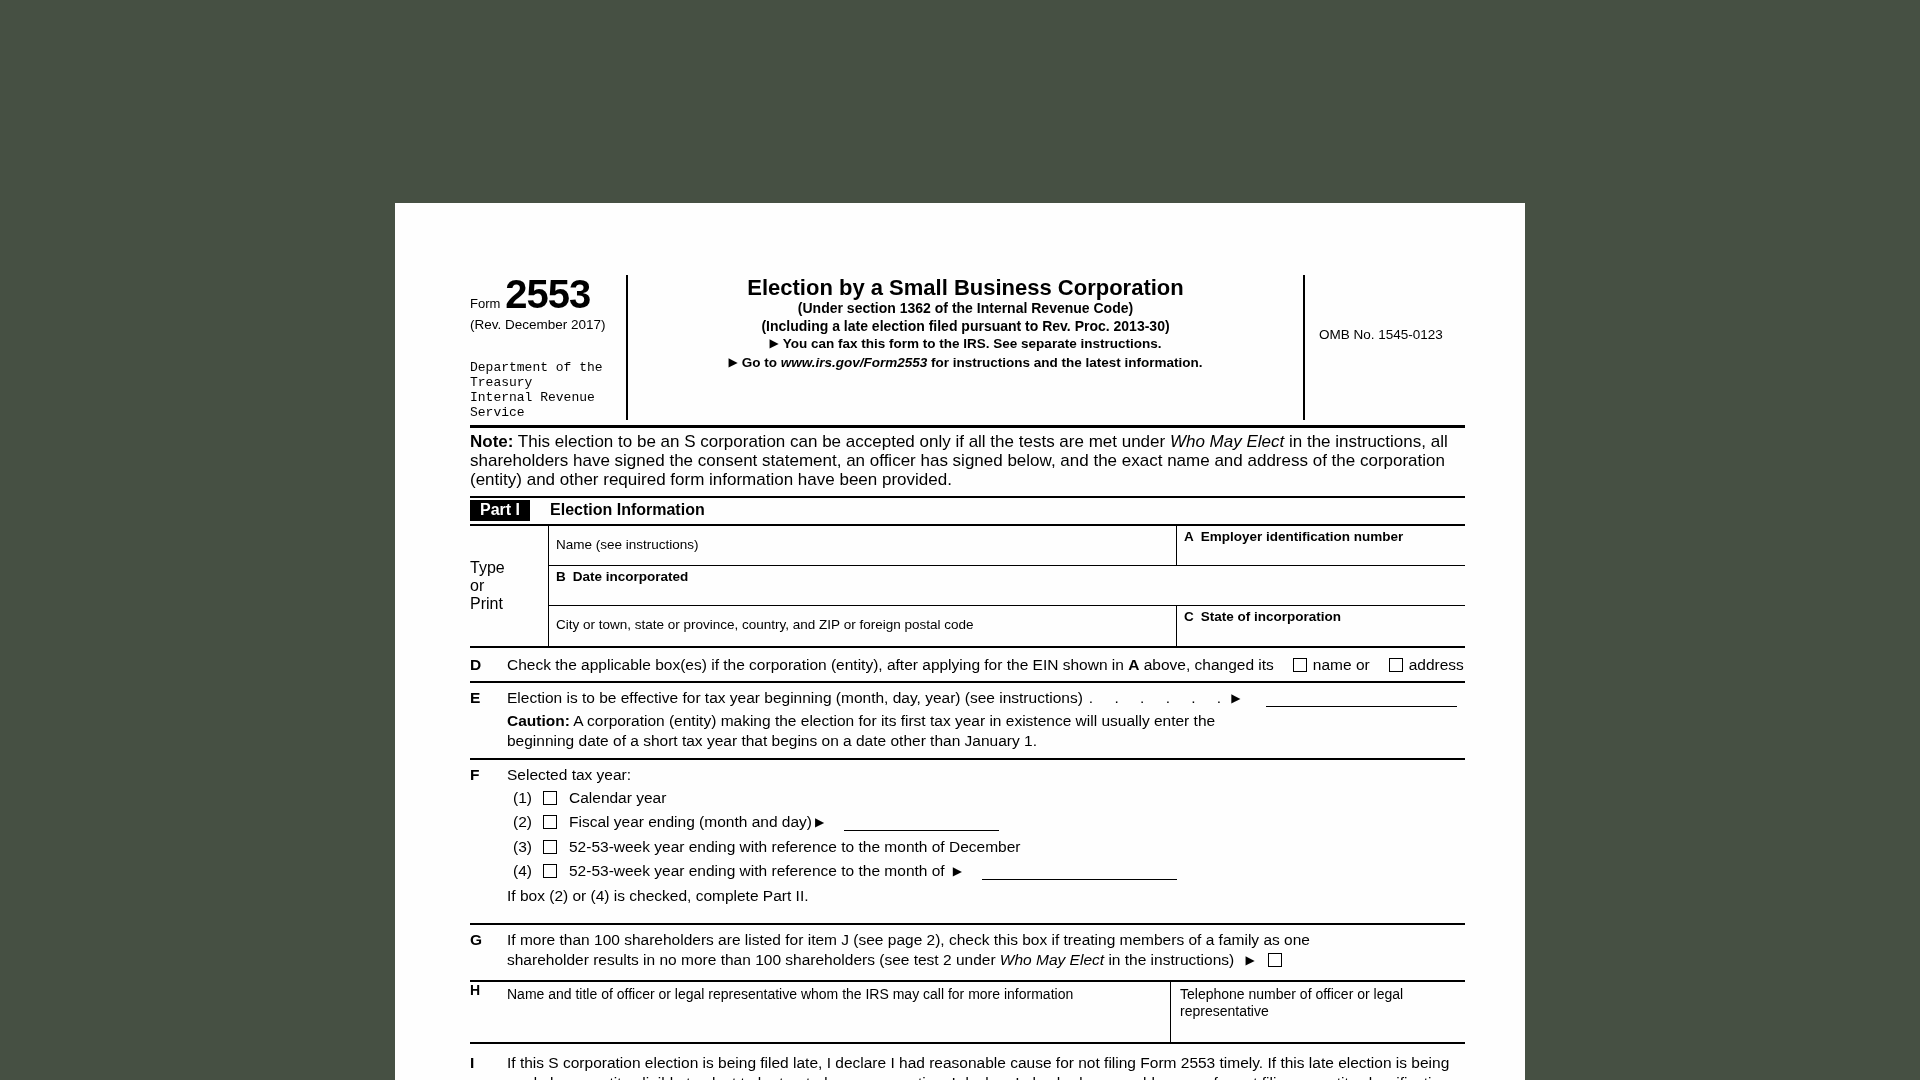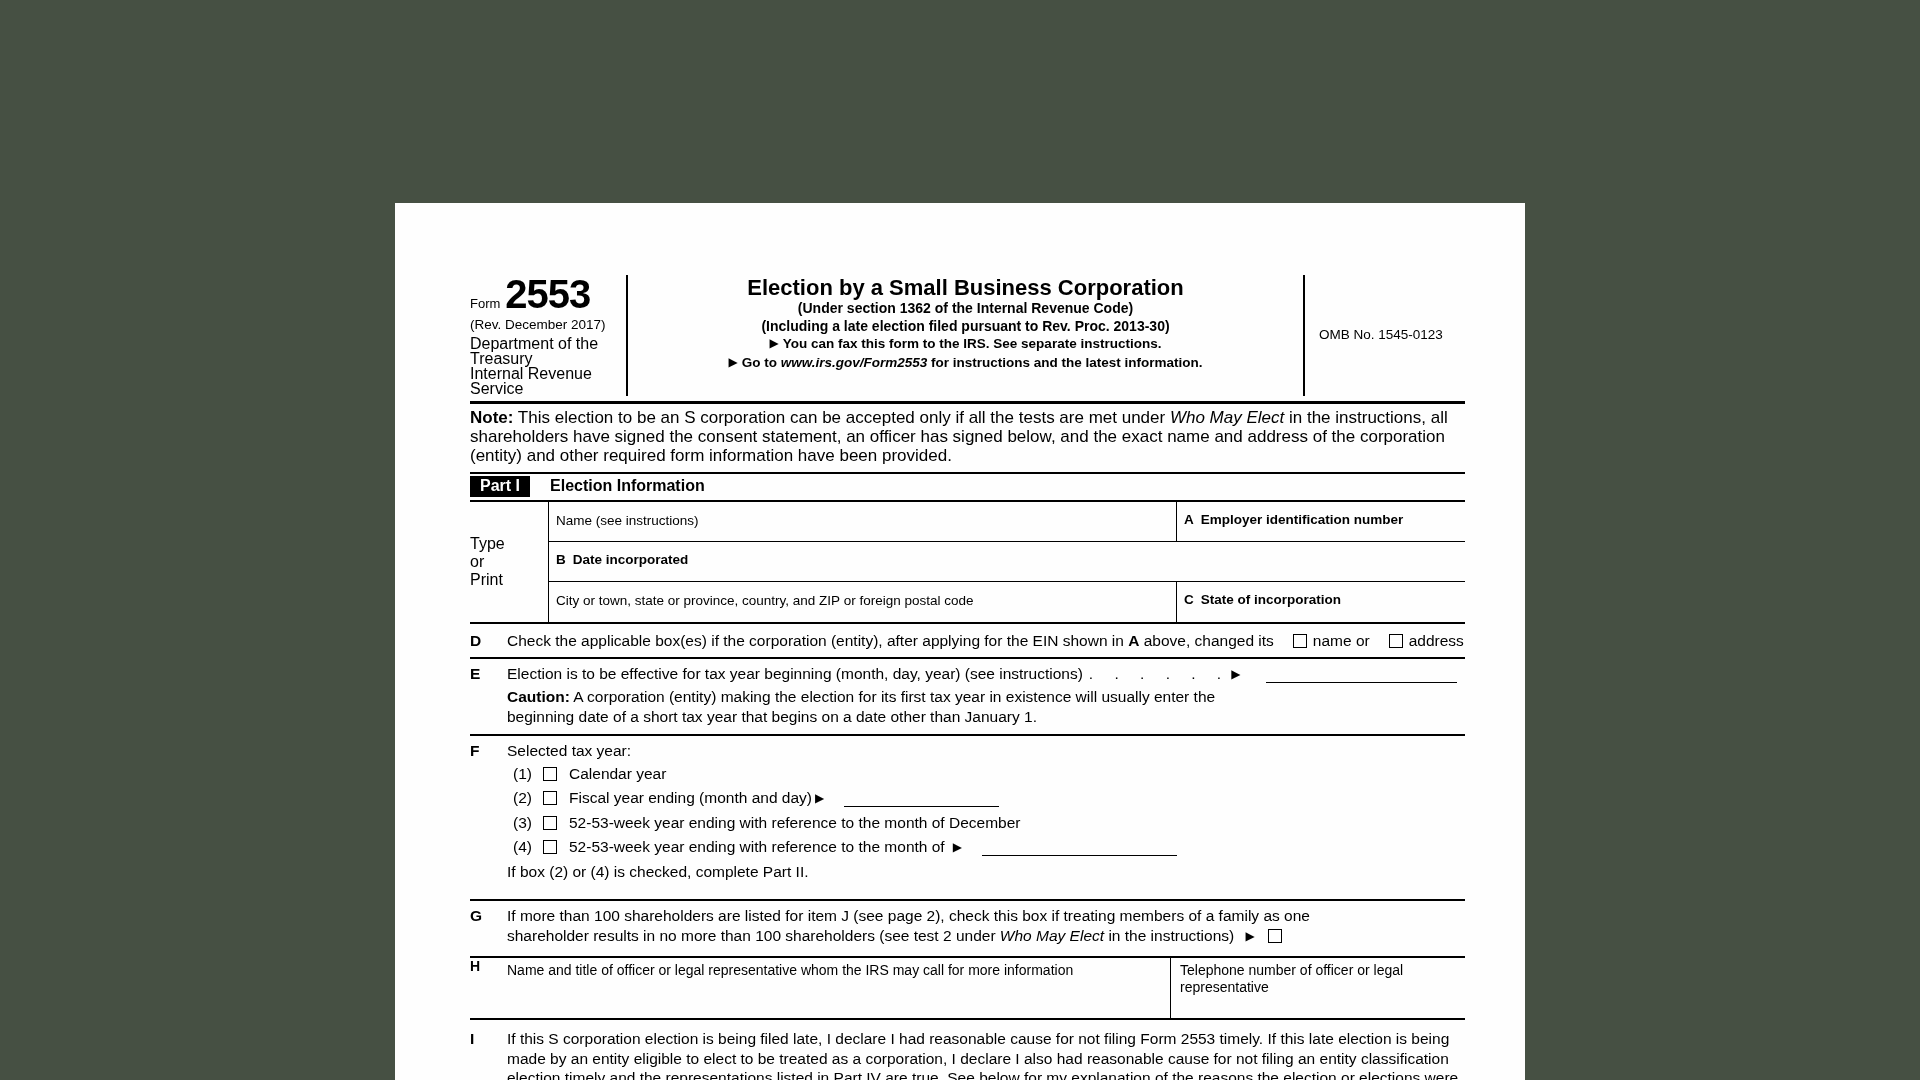--- a/index.html
+++ b/index.html
@@ -18,21 +18,21 @@
 
   
   .form-header { display:flex; margin-top:72px; border-bottom:3px solid #000; padding-bottom:5px; }
   .hdr-left  { width:158px; border-right:2px solid #000; padding:2px 8px 0 0; }
   .hdr-center{ flex:1; border-right:2px solid #000; text-align:center; padding:1px 10px 0; }
   .hdr-right { width:160px; padding:52px 0 0 14px; font-size:13.5px; }
   .form-word   { font-size:13px; margin-right:5px; }
   .form-number { font-size:40px; font-weight:bold; letter-spacing:-1px; line-height:34px; }
   .form-no-line{ display:flex; align-items:flex-end; }
   .rev    { font-size:13.5px; margin-top:6px; }
-  .agency { font-size:16px; line-height:15px; margin-top:4px; }
+  .agency { font-size:13px; line-height:15px; margin-top:28px;font-family:Liberation Mono, monospace; }
   .hdr-title { font-size:22px; font-weight:bold; line-height:24px; }
   .hdr-sub   { font-size:14px;  font-weight:bold; line-height:17.5px; }
   .hdr-inst  { font-size:13.5px; font-weight:bold; line-height:17.5px; }
   .hdr-inst:first-of-type { margin-top:7px; }
   .arrow { display:inline-block; font-size:12px; transform:translateY(-1px); margin-right:4px; }
   .it { font-style:italic; }
 
   
   .note { font-size:17px; line-height:19px; padding:4px 0 7px; }
   .b { font-weight:bold; }
@@ -44,21 +44,21 @@
   .part-title { font-weight:bold; font-size:16px; margin-left:20px; }
 
   
   .tp-table { display:flex; border-top:2px solid #000; border-bottom:2px solid #000; }
   .tp-label { width:79px; border-right:1.5px solid #000; display:flex; align-items:center; }
   .tp-label-inner { font-weight:normal; font-size:16px; line-height:18px; }
   .tp-rows { flex:1; }
   .tp-row  { display:flex; height:40px; border-bottom:1.5px solid #000; }
   .tp-row:last-child { border-bottom:none; }
   .tp-field { width:628px; border-right:1.5px solid #000; padding:11px 7px; font-size:13.5px; }
-  .tp-right { flex:1; padding:10px 7px; font-size:13.5px; font-weight:bold; }
+  .tp-right { flex:1; padding:3px 7px; font-size:13.5px; font-weight:bold; }
   .abc { font-weight:bold; margin-right:7px; }
 
   
   .item { display:flex; font-size:15.5px; line-height:19.5px; }
   .letter { width:37px; font-weight:bold; flex-shrink:0; }
   .itext { flex:1; }
   .cb { display:inline-block; width:14px; height:14px; border:1.5px solid #000;
         background:#fff; vertical-align:-2px; }
   .entry { display:inline-block; border-bottom:1.5px solid #000; transform:translateY(4px); }
 

